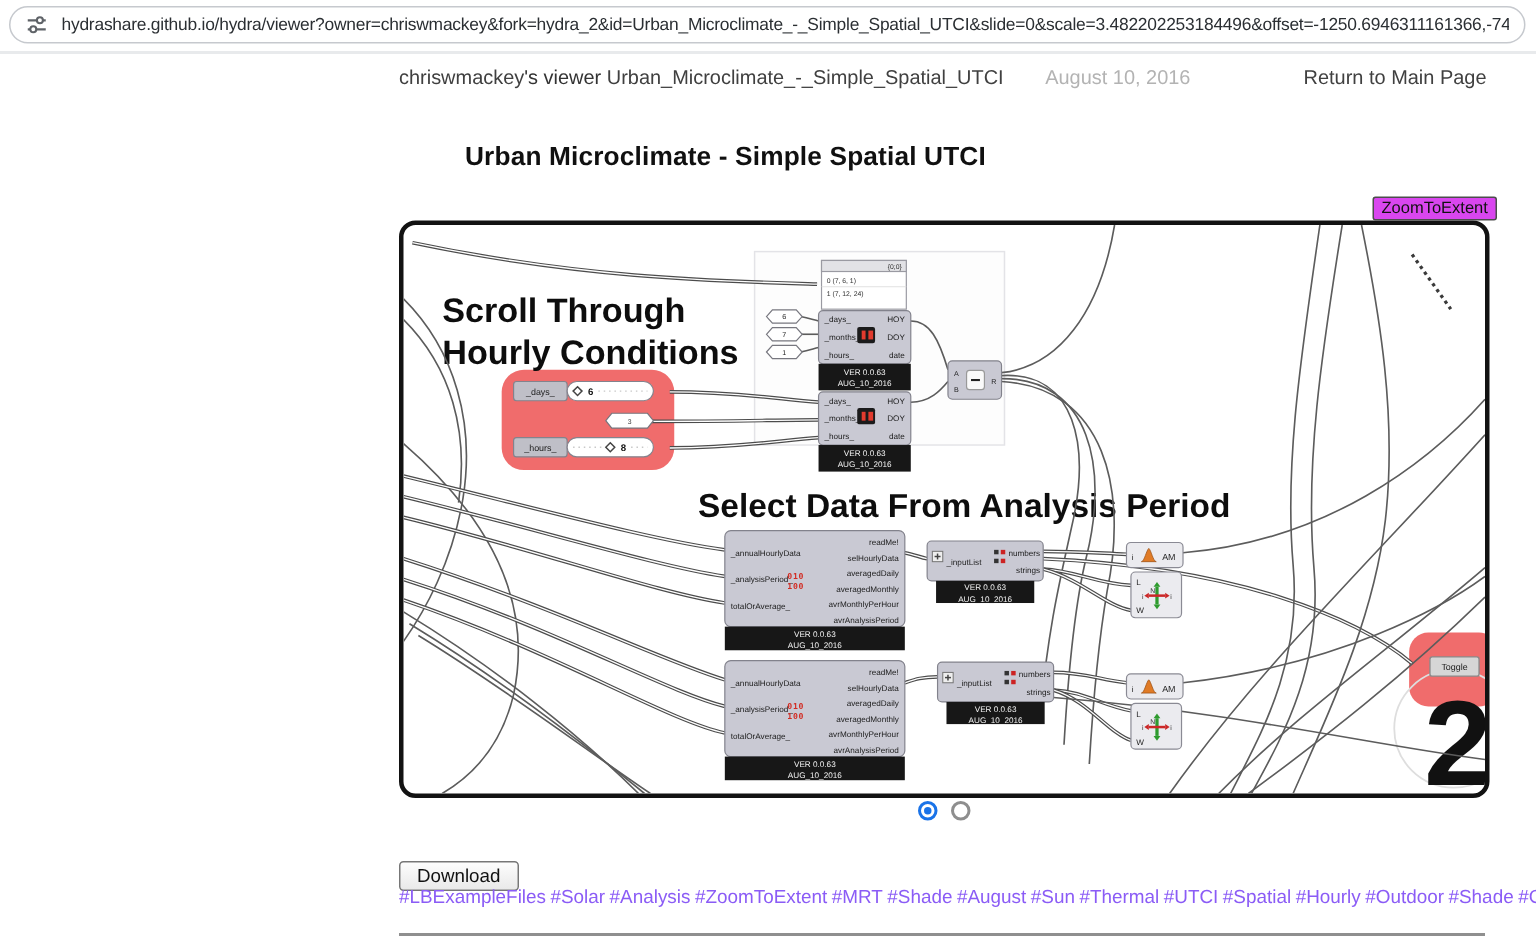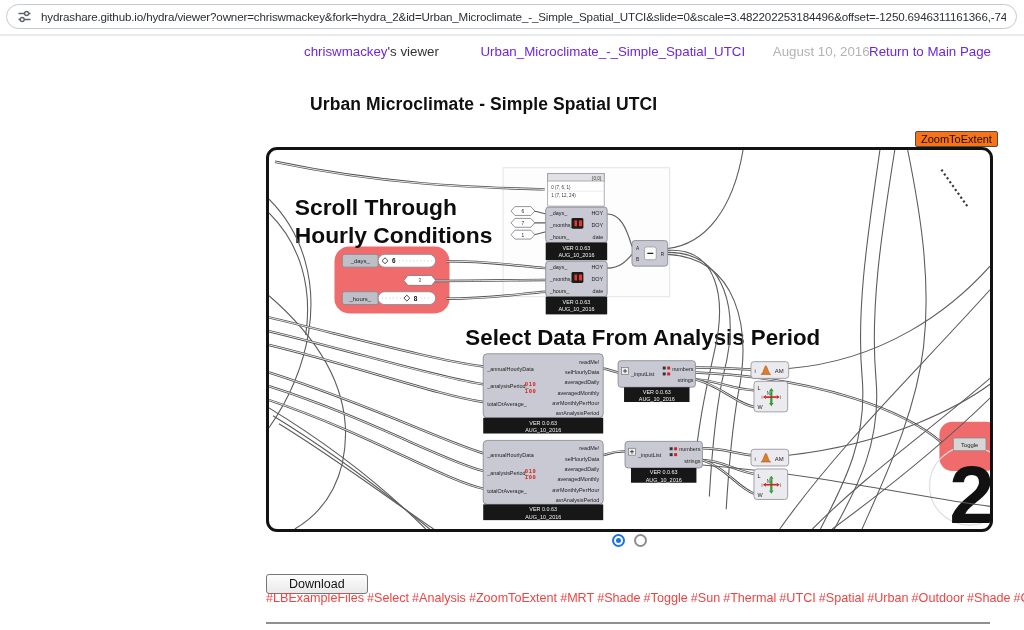--- a/index.html
+++ b/index.html
@@ -9,28 +9,28 @@
   
   .topbar{position:absolute;left:0;top:0;width:1024px;height:34px;background:#fff;
           border-bottom:2px solid #e8eaec;}
   .urlpill{position:absolute;left:6px;top:4px;width:1011px;height:25px;box-sizing:border-box;
            border:1px solid #c6c9ce;border-radius:13px;background:#fff;display:flex;
            align-items:center;padding:0 10px;gap:9px;}
   .url{font-size:11.6px;color:#2b2f33;white-space:nowrap;overflow:hidden;letter-spacing:-0.15px;}
   .tuneicon{flex:0 0 auto;display:block}
   
   .byline{position:absolute;left:266px;top:44px;width:727px;height:16px;font-size:13.3px;color:#333;}
-  .blue{color:#6d28d9;text-decoration:none;margin-left:38px;}
+  .blue{color:#404040;text-decoration:none;}
   .gdate{color:#b3b3b3;margin-left:24px;}
   .return{position:absolute;right:2px;top:0;}
   
   .ptitle{position:absolute;left:266px;top:94px;font-size:17.5px;font-weight:bold;color:#101010;letter-spacing:.1px;margin-left:44px;}
   
   .zoombtn{position:absolute;left:915px;top:131px;height:16px;line-height:15px;padding:0 5px;
-           font-size:11px;font-family:"Liberation Sans",sans-serif;background:#f97316;
+           font-size:11px;font-family:"Liberation Sans",sans-serif;background:#d946ef;
            border:1px solid #4c4c4c;border-radius:2px;color:#111;cursor:pointer;z-index:5;}
   
   .canvas{position:absolute;left:266px;top:147px;width:721px;height:379px;background:#fff;
           border:3px solid #121212;border-radius:11px;overflow:hidden;cursor:grab;}
   .canvas svg{position:absolute;left:0;top:0;}
   
   text{font-family:"Liberation Sans",sans-serif;}
   .w{fill:none;stroke:#5c5c5c;stroke-width:1.1}
   .wf{fill:none;stroke:#4c4c4c;stroke-width:2.5}
   .wfi{fill:none;stroke:#fdfdfd;stroke-width:0.9}
@@ -51,24 +51,24 @@
   .ann2{font-size:22.5px;font-weight:bold;fill:#0d0d0d}
   .big2{font-size:82px;font-weight:bold;fill:#111}
   
   .dots{position:absolute;left:266px;top:534px;width:727px;display:flex;justify-content:center;gap:9px;}
   .dot{width:13px;height:13px;border-radius:50%;box-sizing:border-box;cursor:pointer;position:relative;}
   .dot.on{border:2px solid #1a73e8;}
   .dot.on::after{content:"";position:absolute;inset:2px;border-radius:50%;background:#1a73e8;}
   .dot.off{border:2px solid #8e8e8e;background:#fff;}
   
   .download{position:absolute;left:266px;top:574px;font-size:12.5px;font-family:"Liberation Sans",sans-serif;
-            padding:2px 22px;border:1px solid #777;border-radius:3px;color:#111;
+            padding:2px 11px;border:1px solid #777;border-radius:3px;color:#111;
             background:linear-gradient(#fdfdfd,#e9e9e9);cursor:pointer;}
   .tags{position:absolute;left:266px;top:591px;width:732px;font-size:12.6px;line-height:15px;}
-  .tags a{color:#ef4444;text-decoration:none;margin-right:3px;}
+  .tags a{color:#8b5cf6;text-decoration:none;margin-right:3px;}
   .rule{position:absolute;left:266px;top:622px;width:724px;height:0;border-top:2px solid #8f8f8f;}
 </style>
 </head>
 <body>
 
 <div class="topbar">
   <div class="urlpill">
     <svg class="tuneicon" width="15" height="15" viewBox="0 0 15 15">
       <line x1="1.5" y1="4.5" x2="13.5" y2="4.5" stroke="#5f6368" stroke-width="1.5"></line>
       <line x1="1.5" y1="10.5" x2="13.5" y2="10.5" stroke="#5f6368" stroke-width="1.5"></line>
@@ -376,14 +376,14 @@
 </div>
 
 <div class="dots">
   <div class="dot on"></div>
   <div class="dot off"></div>
 </div>
 
 <button class="download">Download</button>
 <div class="tags">
   
-<a>#LBExampleFiles</a><a>#Select</a><a>#Analysis</a><a>#ZoomToExtent</a><a>#MRT</a><a>#Shade</a><a>#Toggle</a><a>#Sun</a><a>#Thermal</a><a>#UTCI</a><a>#Spatial</a><a>#Urban</a><a>#Outdoor</a><a>#Shade</a><a>#Grasshopper</a></div>
+<a>#LBExampleFiles</a><a>#Solar</a><a>#Analysis</a><a>#ZoomToExtent</a><a>#MRT</a><a>#Shade</a><a>#August</a><a>#Sun</a><a>#Thermal</a><a>#UTCI</a><a>#Spatial</a><a>#Hourly</a><a>#Outdoor</a><a>#Shade</a><a>#Grasshopper</a></div>
 <div class="rule"></div>
 
 </body></html>

